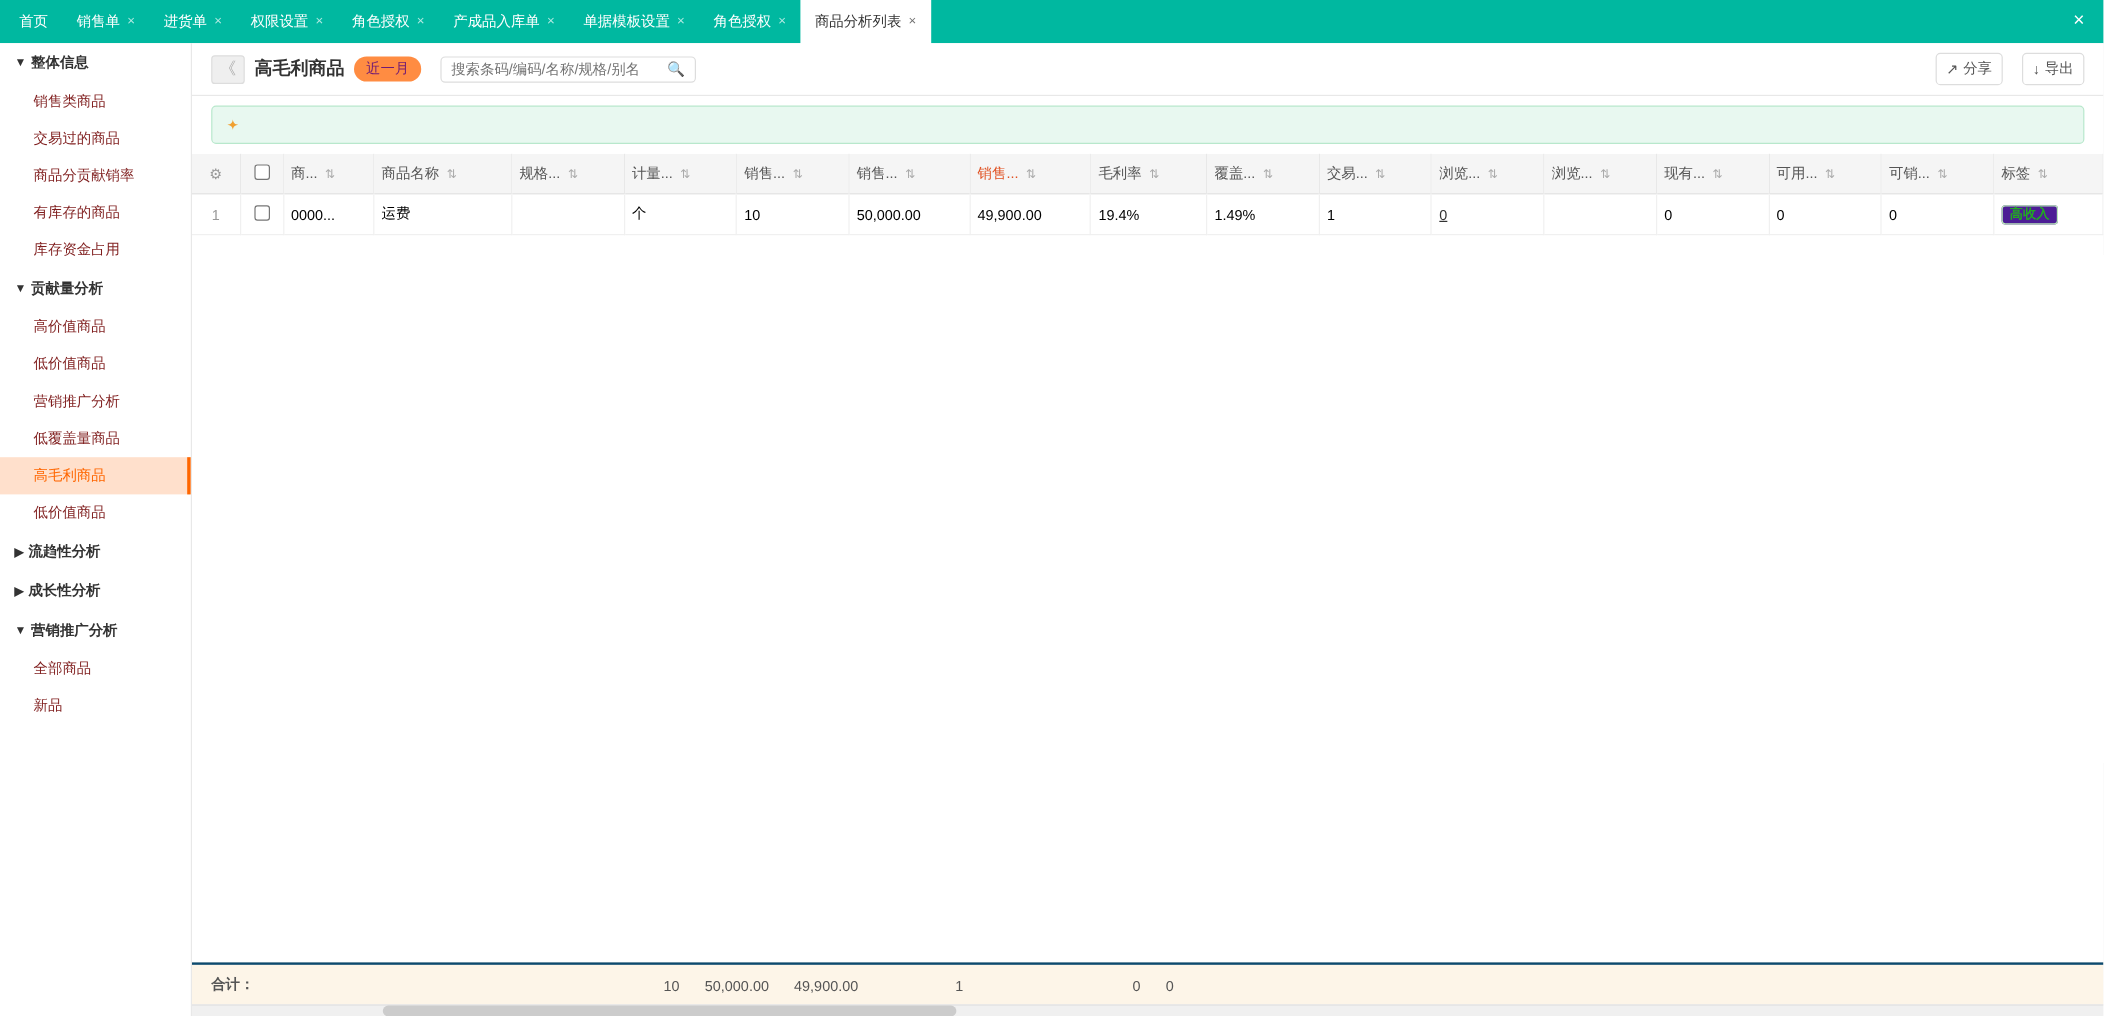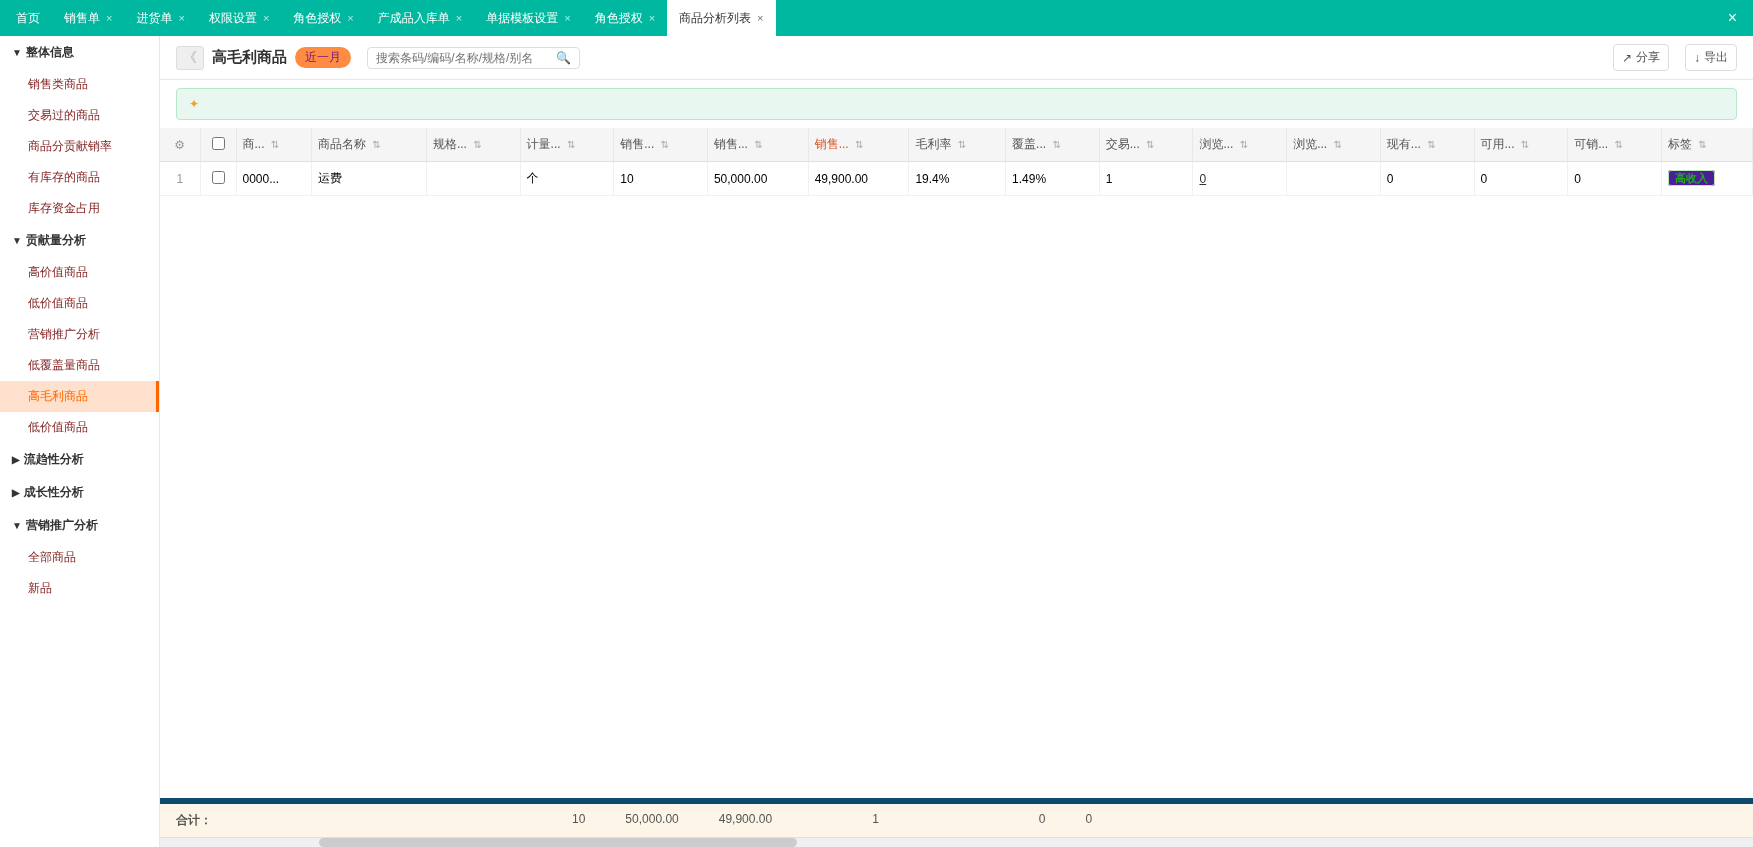--- a/index.html
+++ b/index.html
@@ -203,25 +203,25 @@
       border-radius: 3px;
       padding: 1px 6px;
       font-size: 11px;
       font-weight: bold;
     }
     .sort-icon { margin-left: 3px; color: #aaa; font-size: 10px; }
 
     
     .footer-bar {
       background: #fdf5e8;
-      border-top: 6px solid #0c4a6e;
+      border-top: 2px solid #0c4a6e;
       padding: 8px 16px;
       display: flex;
-      align-items: flex-start;
-      gap: 40px;
+      align-items: flex-end;
+      gap: 21px;
       font-size: 12px;
       color: #555;
       flex-shrink: 0;
     }
     .footer-bar .label { font-weight: bold; }
 
     
     .bottom-scrollbar {
       height: 10px;
       background: #f0f0f0;

